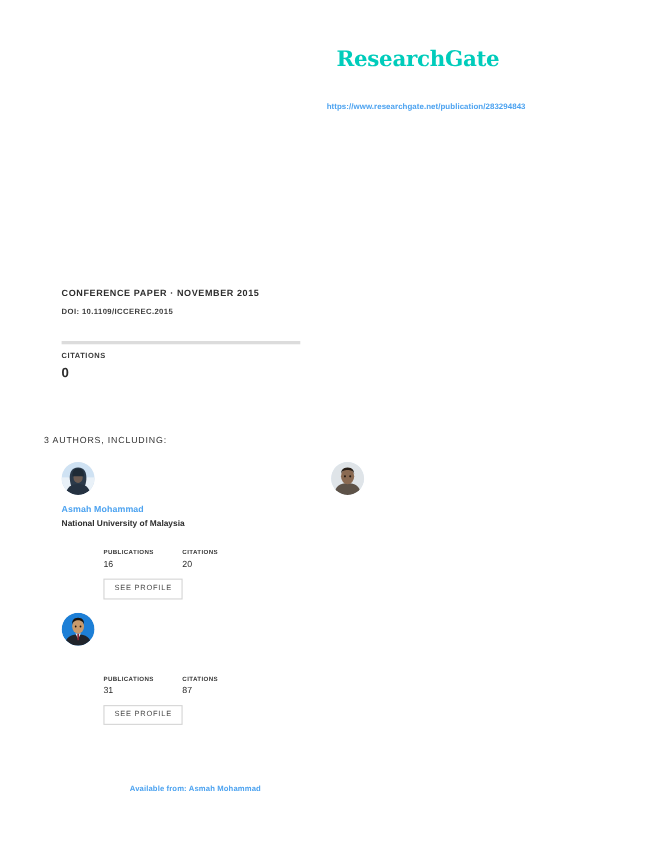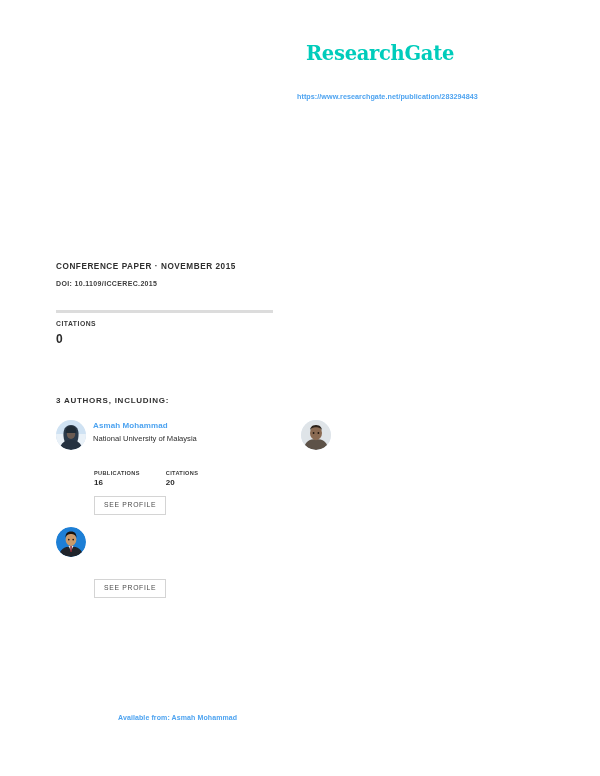--- a/index.html
+++ b/index.html
@@ -104,24 +104,24 @@
     margin-top: 5px;
     font-size: 12px;
     font-weight: 700;
     color: #2b2b2b;
     filter: blur(0.4px);
   }
 
   
   .authors-heading {
     position: absolute;
-    left: 56px;
+    left: 40px;
     top: 396px;
     font-size: 8px;
-    font-weight: 700;
+    font-weight: 400;
     letter-spacing: 0.75px;
     color: #303030;
     filter: blur(0.35px);
   }
 
   .authors-grid {
     position: absolute;
     left: 56px;
     top: 420px;
     width: 462px;
@@ -129,20 +129,21 @@
   .author-row {
     display: flex;
     gap: 28px;
     margin-bottom: 12px;
   }
   .author {
     width: 217px;
     display: flex;
     gap: 7px;
     align-items: flex-start;
+    flex-direction: column;
   }
   .author.empty { visibility: hidden; }
 
   .avatar {
     width: 30px;
     height: 30px;
     border-radius: 50%;
     flex: 0 0 30px;
     overflow: hidden;
     position: relative;
@@ -160,21 +161,21 @@
     font-weight: 700;
     color: #4da3f0;
     letter-spacing: 0.1px;
     line-height: 1.2;
     white-space: nowrap;
     filter: blur(0.3px);
   }
   .author-affil {
     margin-top: 3px;
     font-size: 7.6px;
-    font-weight: 400;
+    font-weight: 700;
     color: #2d2d2d;
     line-height: 1.2;
     white-space: nowrap;
     filter: blur(0.3px);
   }
   .author-stats {
     margin-top: 7px;
     margin-left: 38px;
     display: flex;
     gap: 26px;
@@ -186,21 +187,21 @@
     font-size: 5.6px;
     font-weight: 700;
     letter-spacing: 0.35px;
     color: #3a3a3a;
     filter: blur(0.45px);
     white-space: nowrap;
   }
   .astat-value {
     margin-top: 2px;
     font-size: 8px;
-    font-weight: 700;
+    font-weight: 400;
     color: #2b2b2b;
     filter: blur(0.45px);
   }
   .see-profile {
     margin-top: 9px;
     margin-left: 0;
     display: inline-block;
     border: 1px solid #d4d4d4;
     background: #ffffff;
     color: #4a4a4a;
@@ -345,20 +346,30 @@
 
       <div class="author empty">
         <div class="avatar"></div>
         <div class="author-body"></div>
       </div>
     </div>
 
     <div class="author-row">
       <div class="author">
         <div class="author-body">
+          <div class="author-stats">
+            <div class="astat">
+              <div class="astat-label">PUBLICATIONS</div>
+              <div class="astat-value">31</div>
+            </div>
+            <div class="astat">
+              <div class="astat-label">CITATIONS</div>
+              <div class="astat-value">87</div>
+            </div>
+          </div>
           <div class="profile-wrap">
             <span class="see-profile">SEE PROFILE</span>
           </div>
         </div>
       </div>
       <div class="author empty"></div>
     </div>
 
   </div>
 

